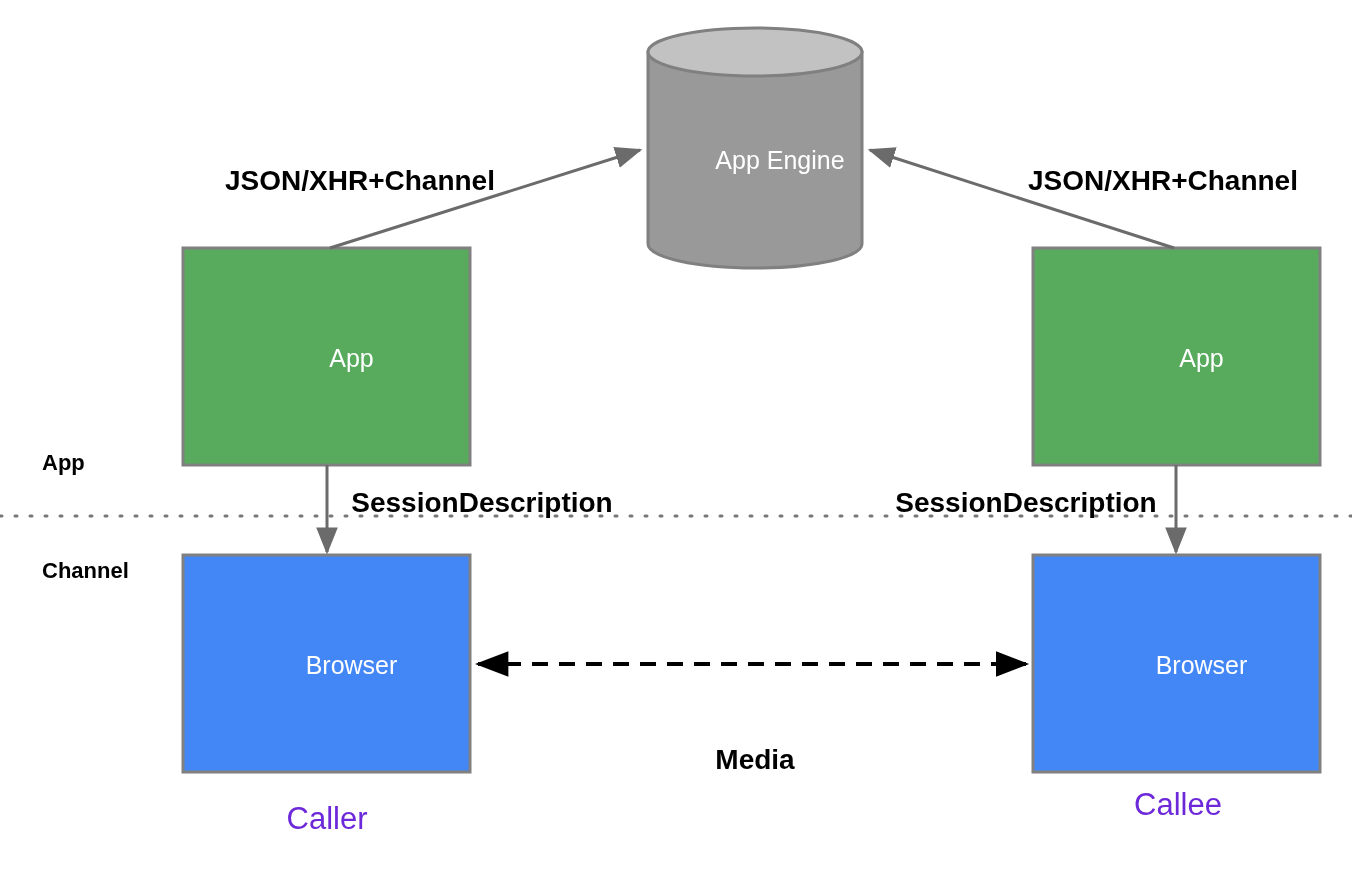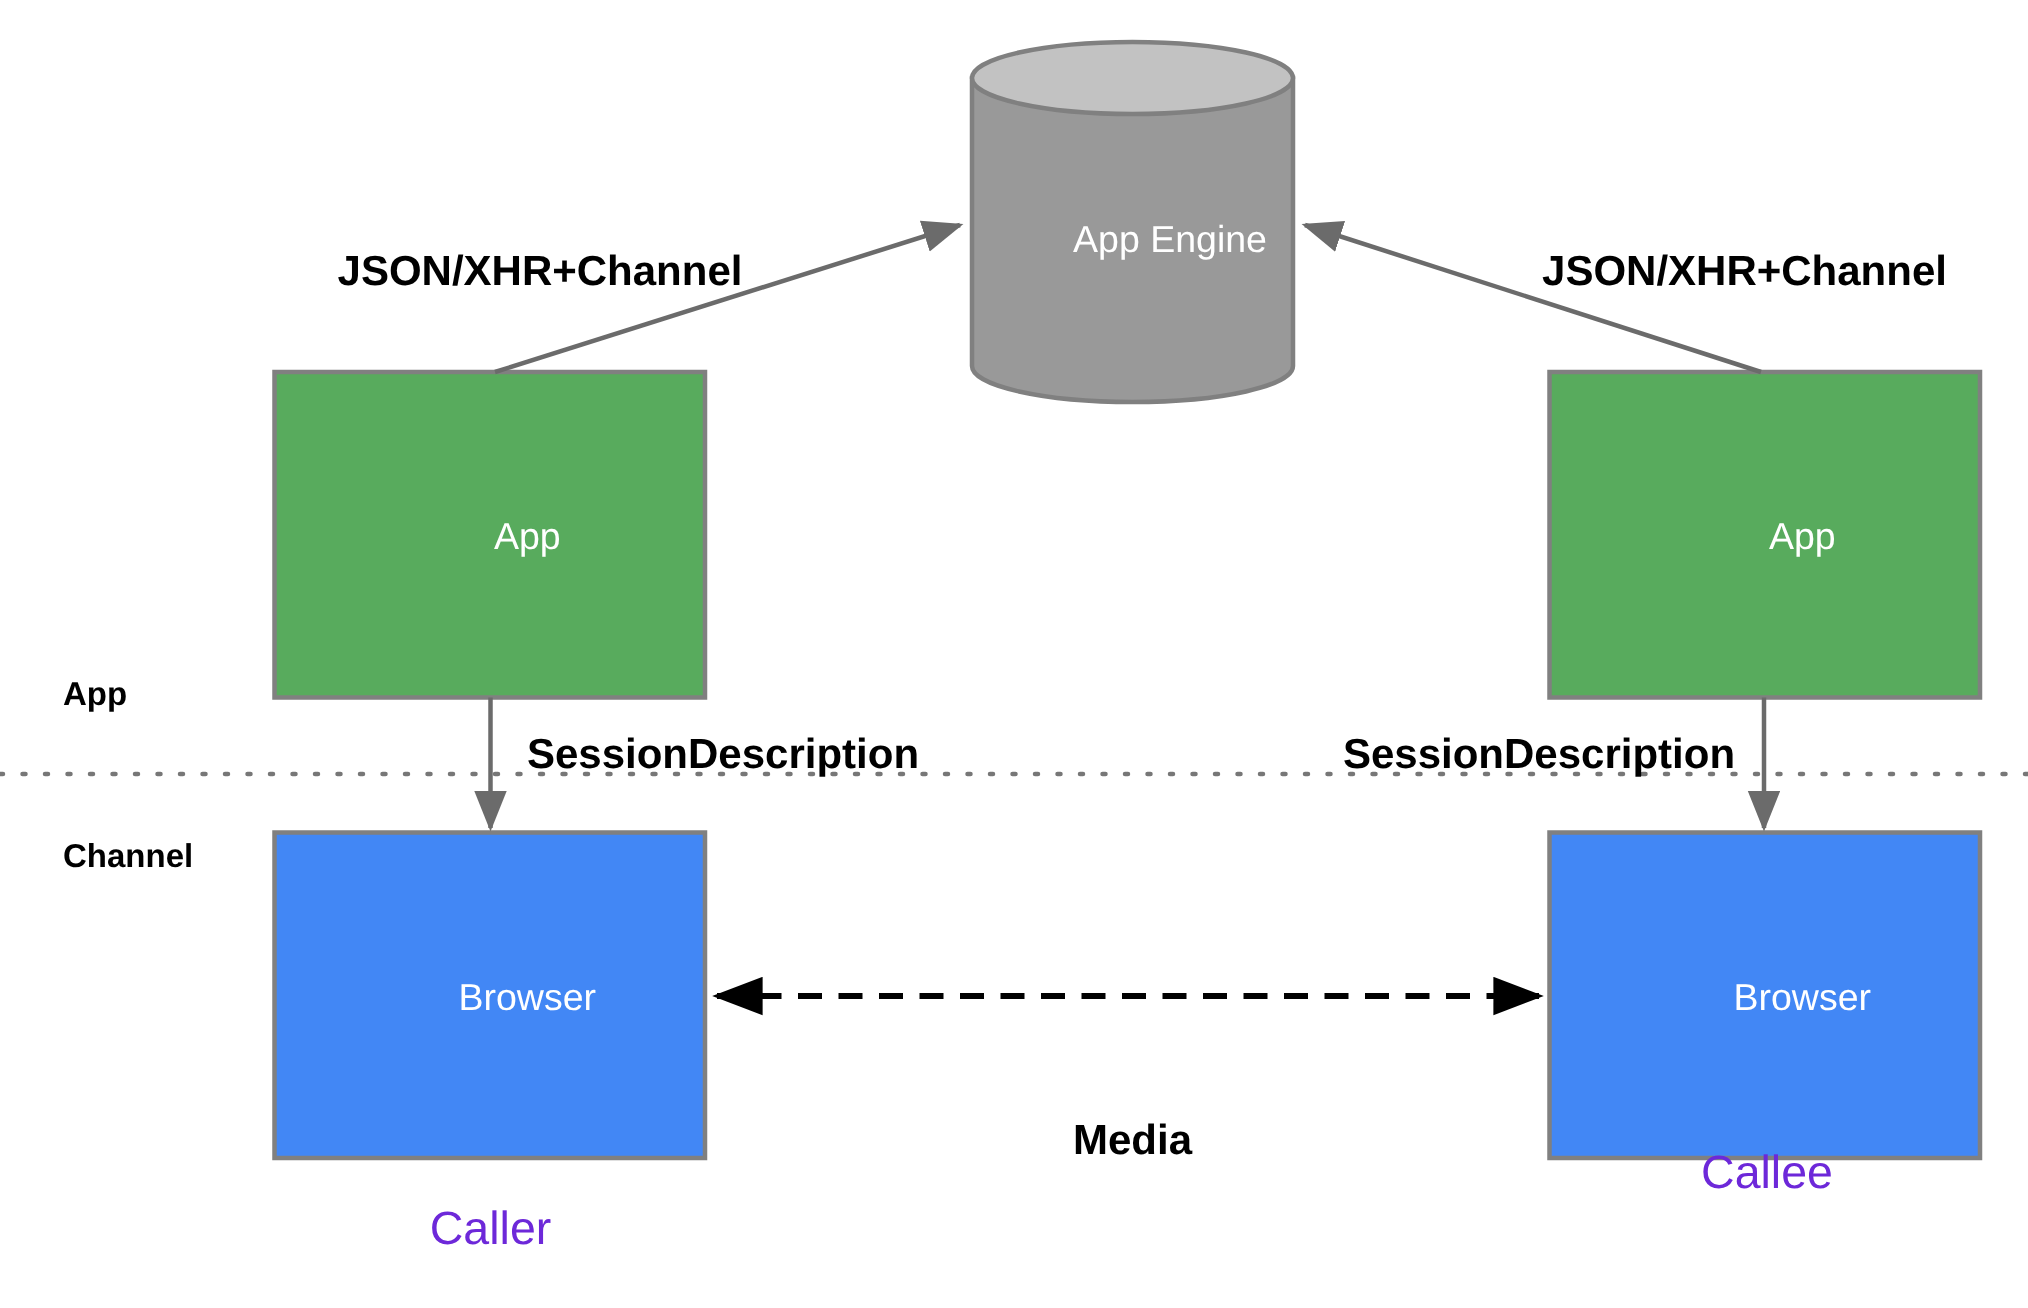--- a/index.html
+++ b/index.html
@@ -132,15 +132,15 @@
   <div class="edge-label centered" style="left:1026px; top:487px;">SessionDescription</div>
 
   <div class="edge-label centered" style="left:755px; top:707px;margin-top:37px;">Media</div>
 
   <div class="lane-label" style="left:42px; top:450px;">App</div>
 
   <div class="lane-label" style="left:42px; top:558px;">Channel</div>
 
   <div class="role-label centered" style="left:327px; top:801px;">Caller</div>
 
-  <div class="role-label centered" style="left:1178px; top:764px;text-align:right;">Callee</div>
+  <div class="role-label centered" style="left:1178px; top:787px;text-align:right;">Callee</div>
 
 </div>
 
 </body></html>

